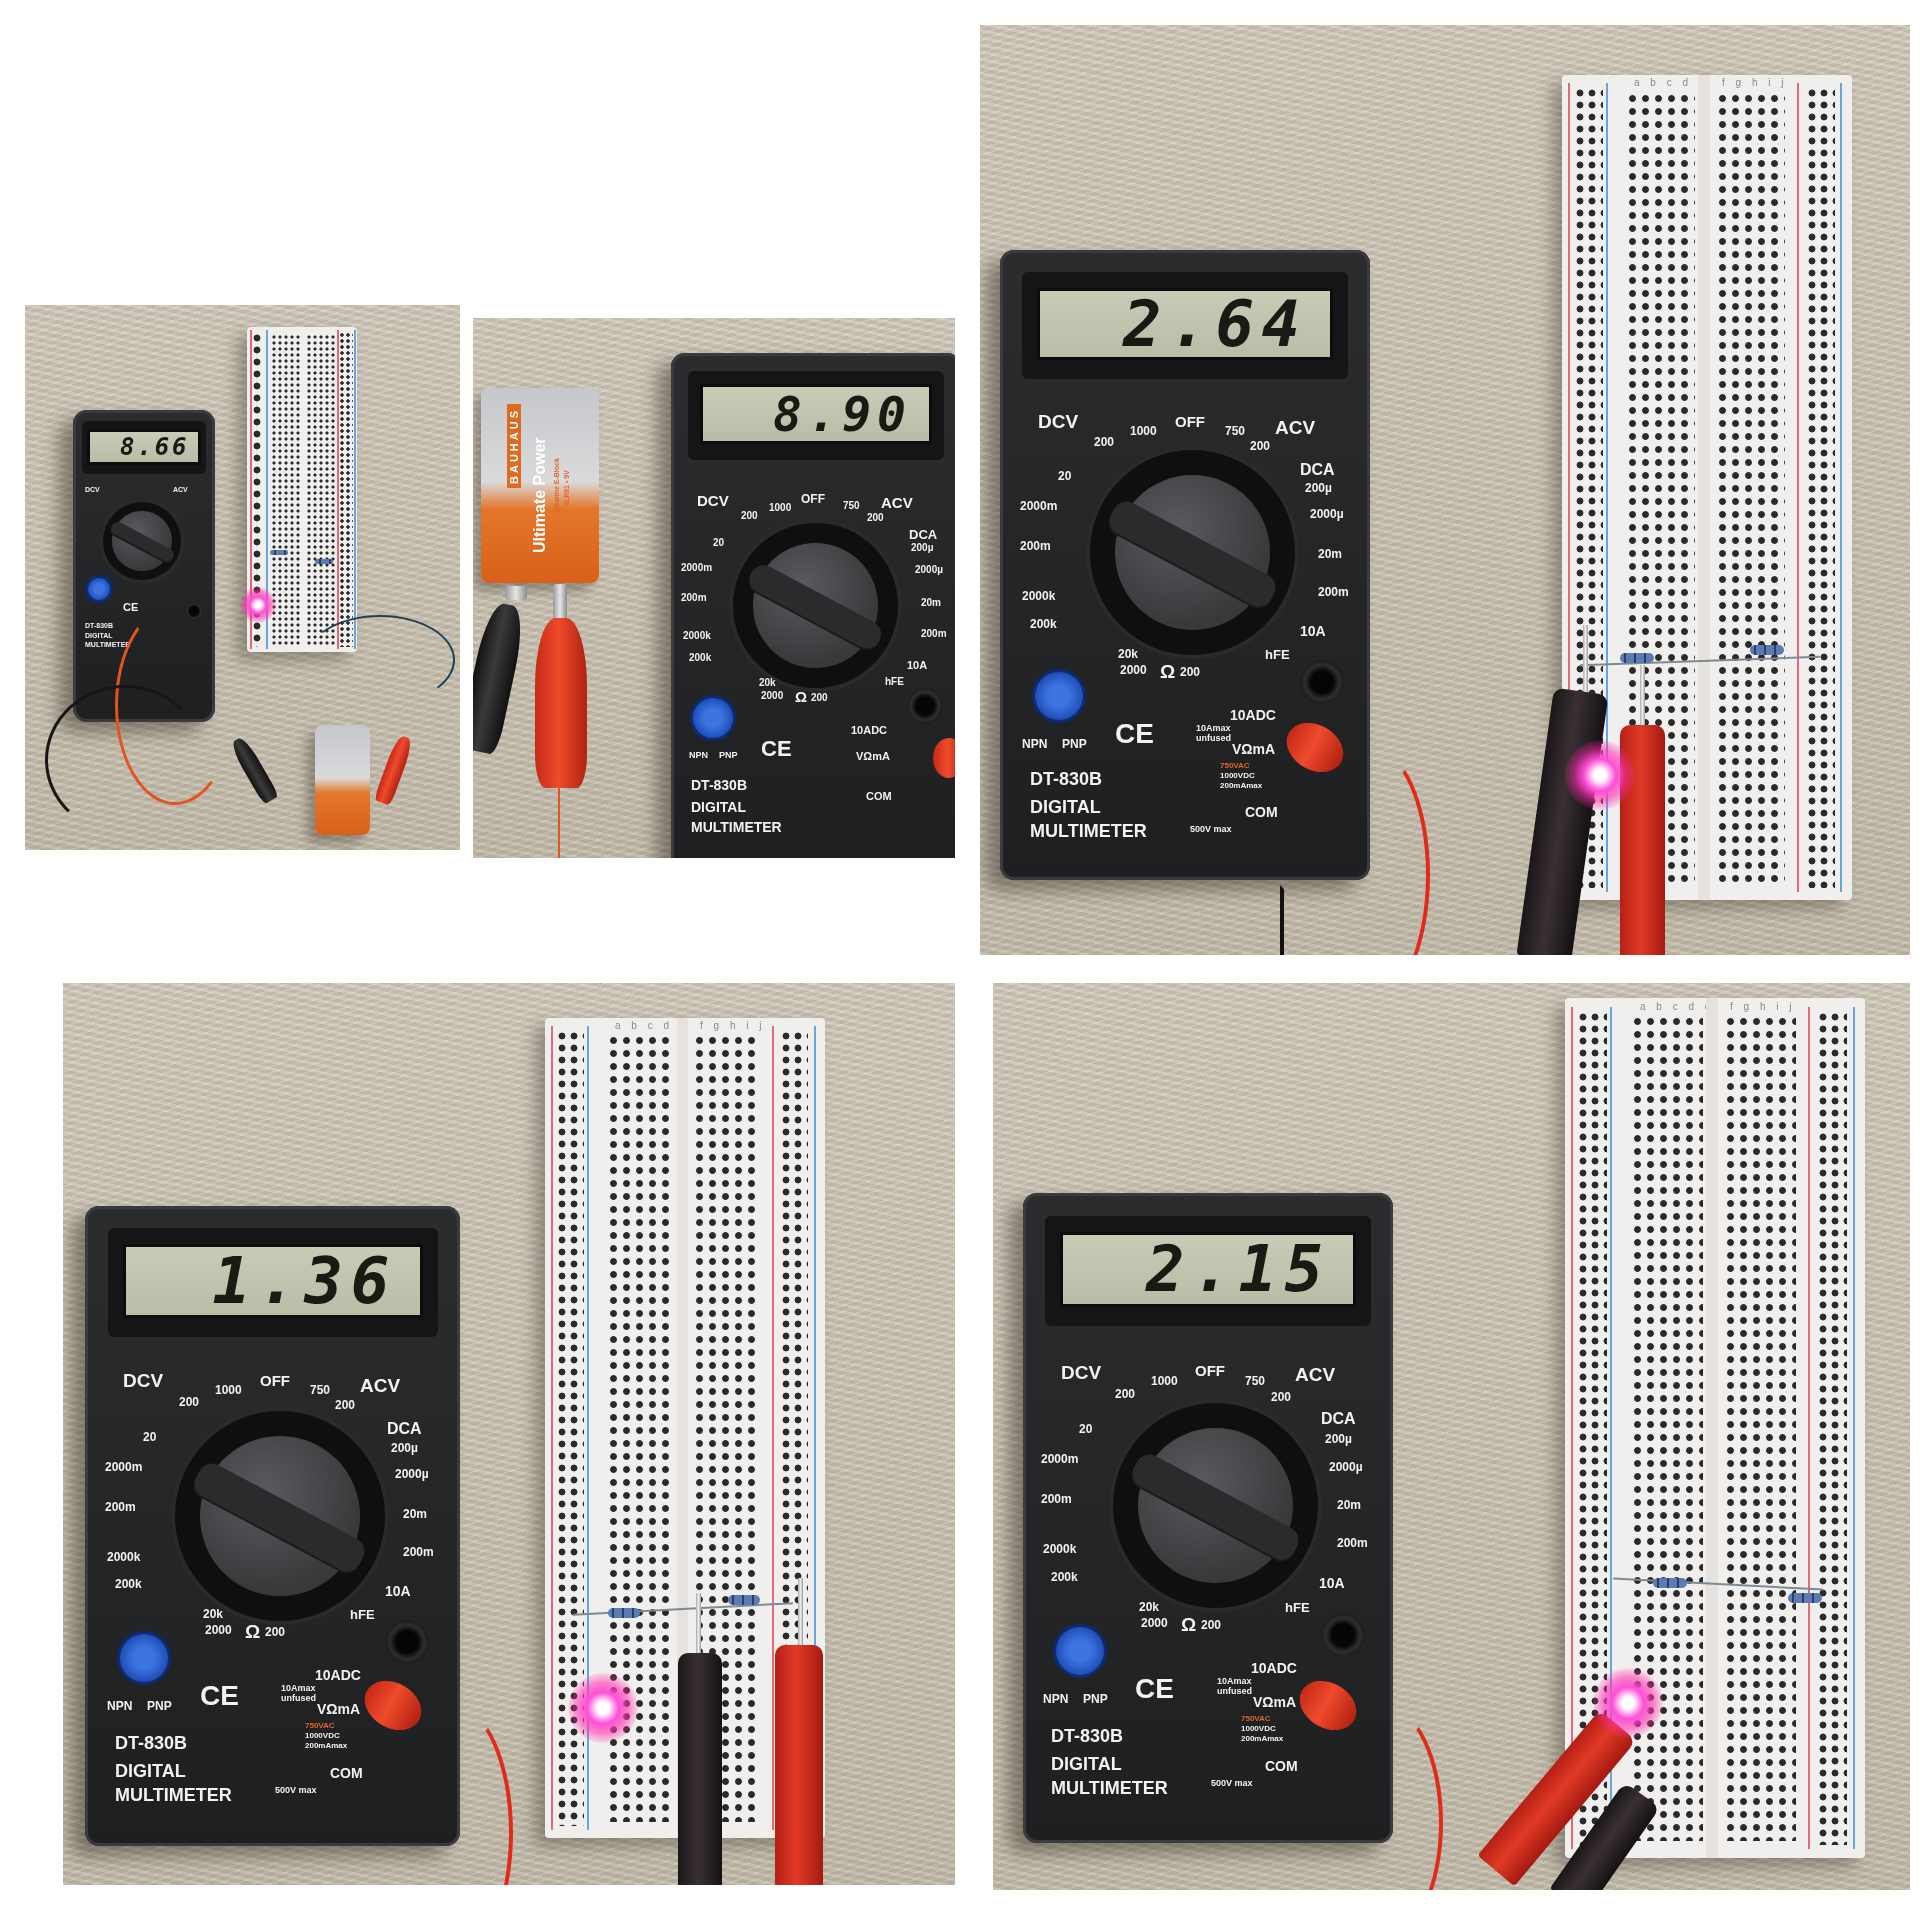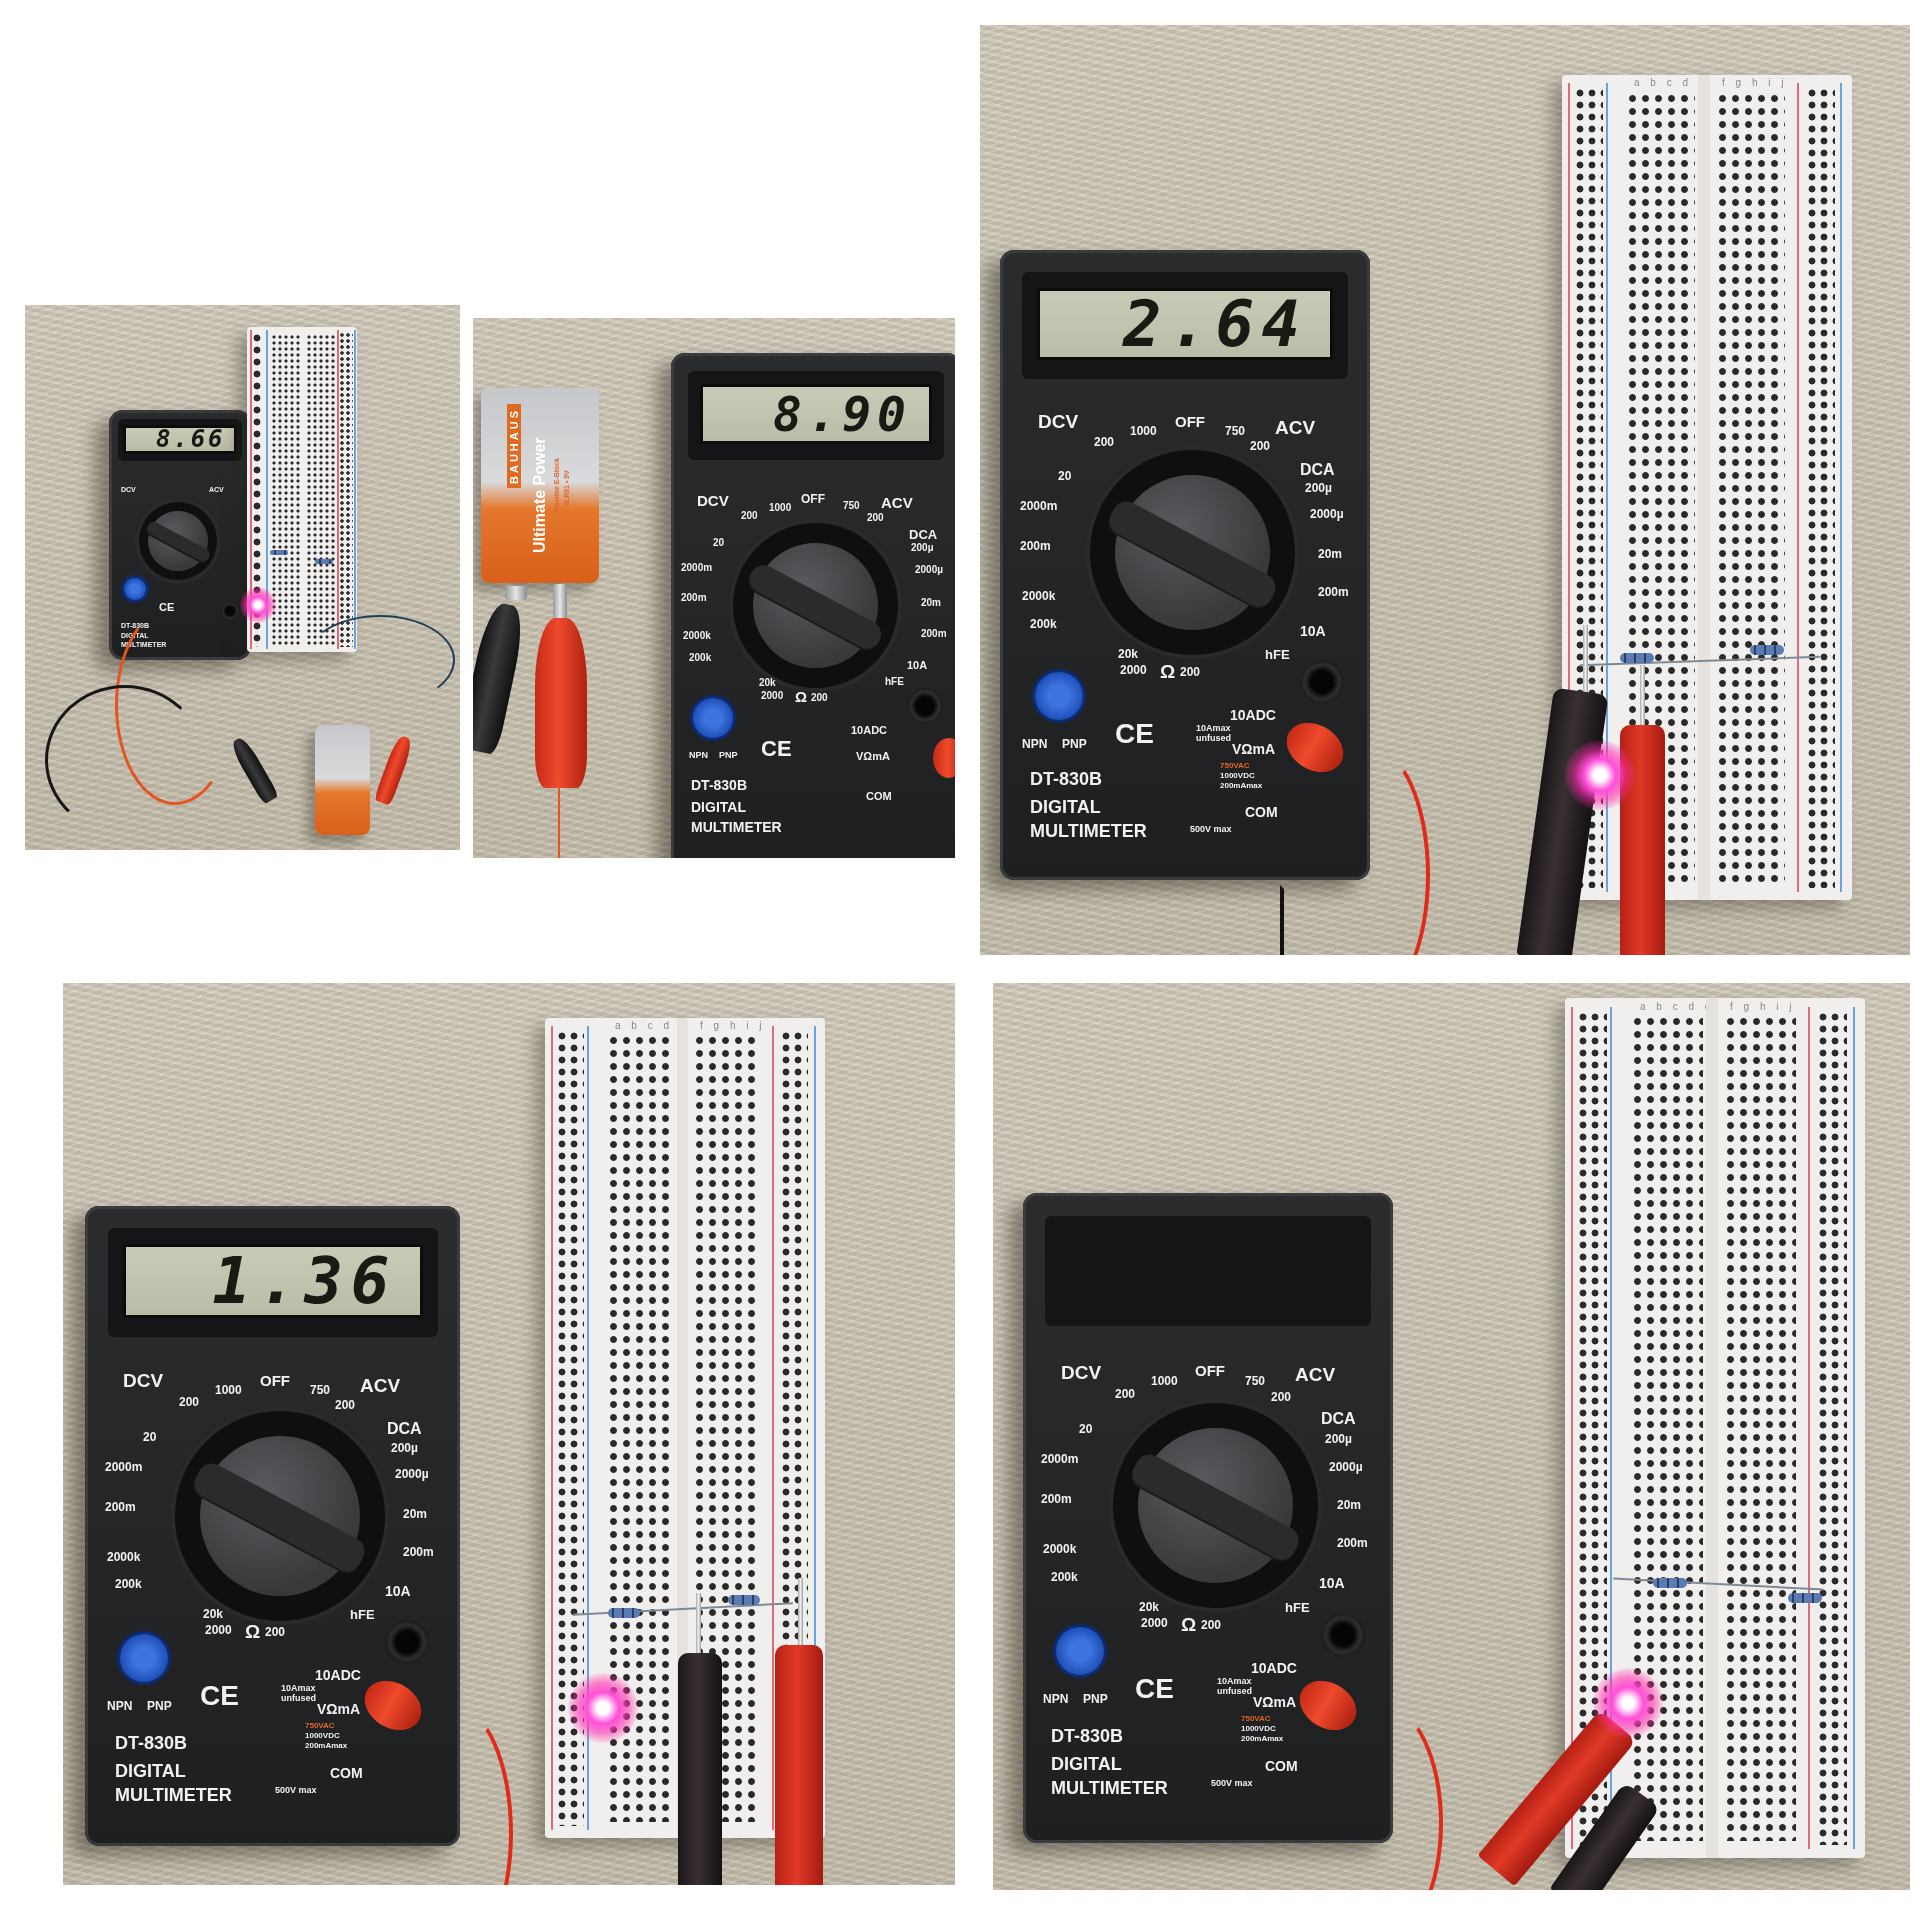--- a/index.html
+++ b/index.html
@@ -115,21 +115,21 @@
   .battery .spec { color: #e0662a; }
   .terminal { position: absolute; background: linear-gradient(90deg, #9a9a9a, #e6e6e6, #8b8b8b); border-radius: 3px; }
   .croc { position: absolute; border-radius: 40% 40% 20% 20%; }
   .croc.red { background: linear-gradient(90deg, #c52a16, #ef4a2c 45%, #b02210); }
   .croc.black { background: linear-gradient(90deg, #111, #3a3a3a 45%, #111); }
 </style>
 </head>
 <body>
 
 <div class="photo" style="left:25px;top:305px;width:435px;height:545px;">
-  <div class="meter" style="left:48px;top:105px;width:142px;height:250px;margin-left:36px;">
+  <div class="meter" style="left:48px;top:105px;width:142px;height:312px;">
     <div class="bezel"></div>
     <div class="lcd">
         <span style="font-size:24px;">8.66</span>
       </div>
     <div class="dial" style="left:30px;top:92px;width:78px;height:78px;">
         <div class="knob">
           <div class="knob-bar"></div>
         </div>
       </div>
     <div class="socket-blue" style="left:15px;top:168px;width:22px;height:22px;"></div>
@@ -390,20 +390,23 @@
     <div class="line-red" style="left:2%;"></div>
       <div class="line-blue" style="left:15%;"></div>
     <div class="line-red" style="left:81%;"></div>
       <div class="line-blue" style="left:96%;"></div>
   </div>
   <div class="wire-thin" style="left:620px;top:600px;width:210px;transform:rotate(3deg);"></div>
   <div class="resistor" style="left:660px;top:595px;width:34px;"></div>
   <div class="resistor" style="left:795px;top:610px;width:34px;"></div>
   <div class="meter" style="left:30px;top:210px;width:370px;height:650px;">
     <div class="bezel"></div>
+    <div class="lcd">
+        <span style="font-size:64px;">2.15</span>
+      </div>
     <div class="dial" style="left:90px;top:210px;width:205px;height:205px;">
         <div class="knob">
           <div class="knob-bar"></div>
         </div>
       </div>
     <div class="label" style="left:38px;top:170px;font-size:19px;">DCV</div>
     <div class="label" style="left:172px;top:170px;font-size:15px;">OFF</div>
     <div class="label" style="left:272px;top:172px;font-size:19px;">ACV</div>
     <div class="label" style="left:298px;top:218px;font-size:16px;">DCA</div>
     <div class="label" style="left:128px;top:182px;font-size:12px;">1000</div>

